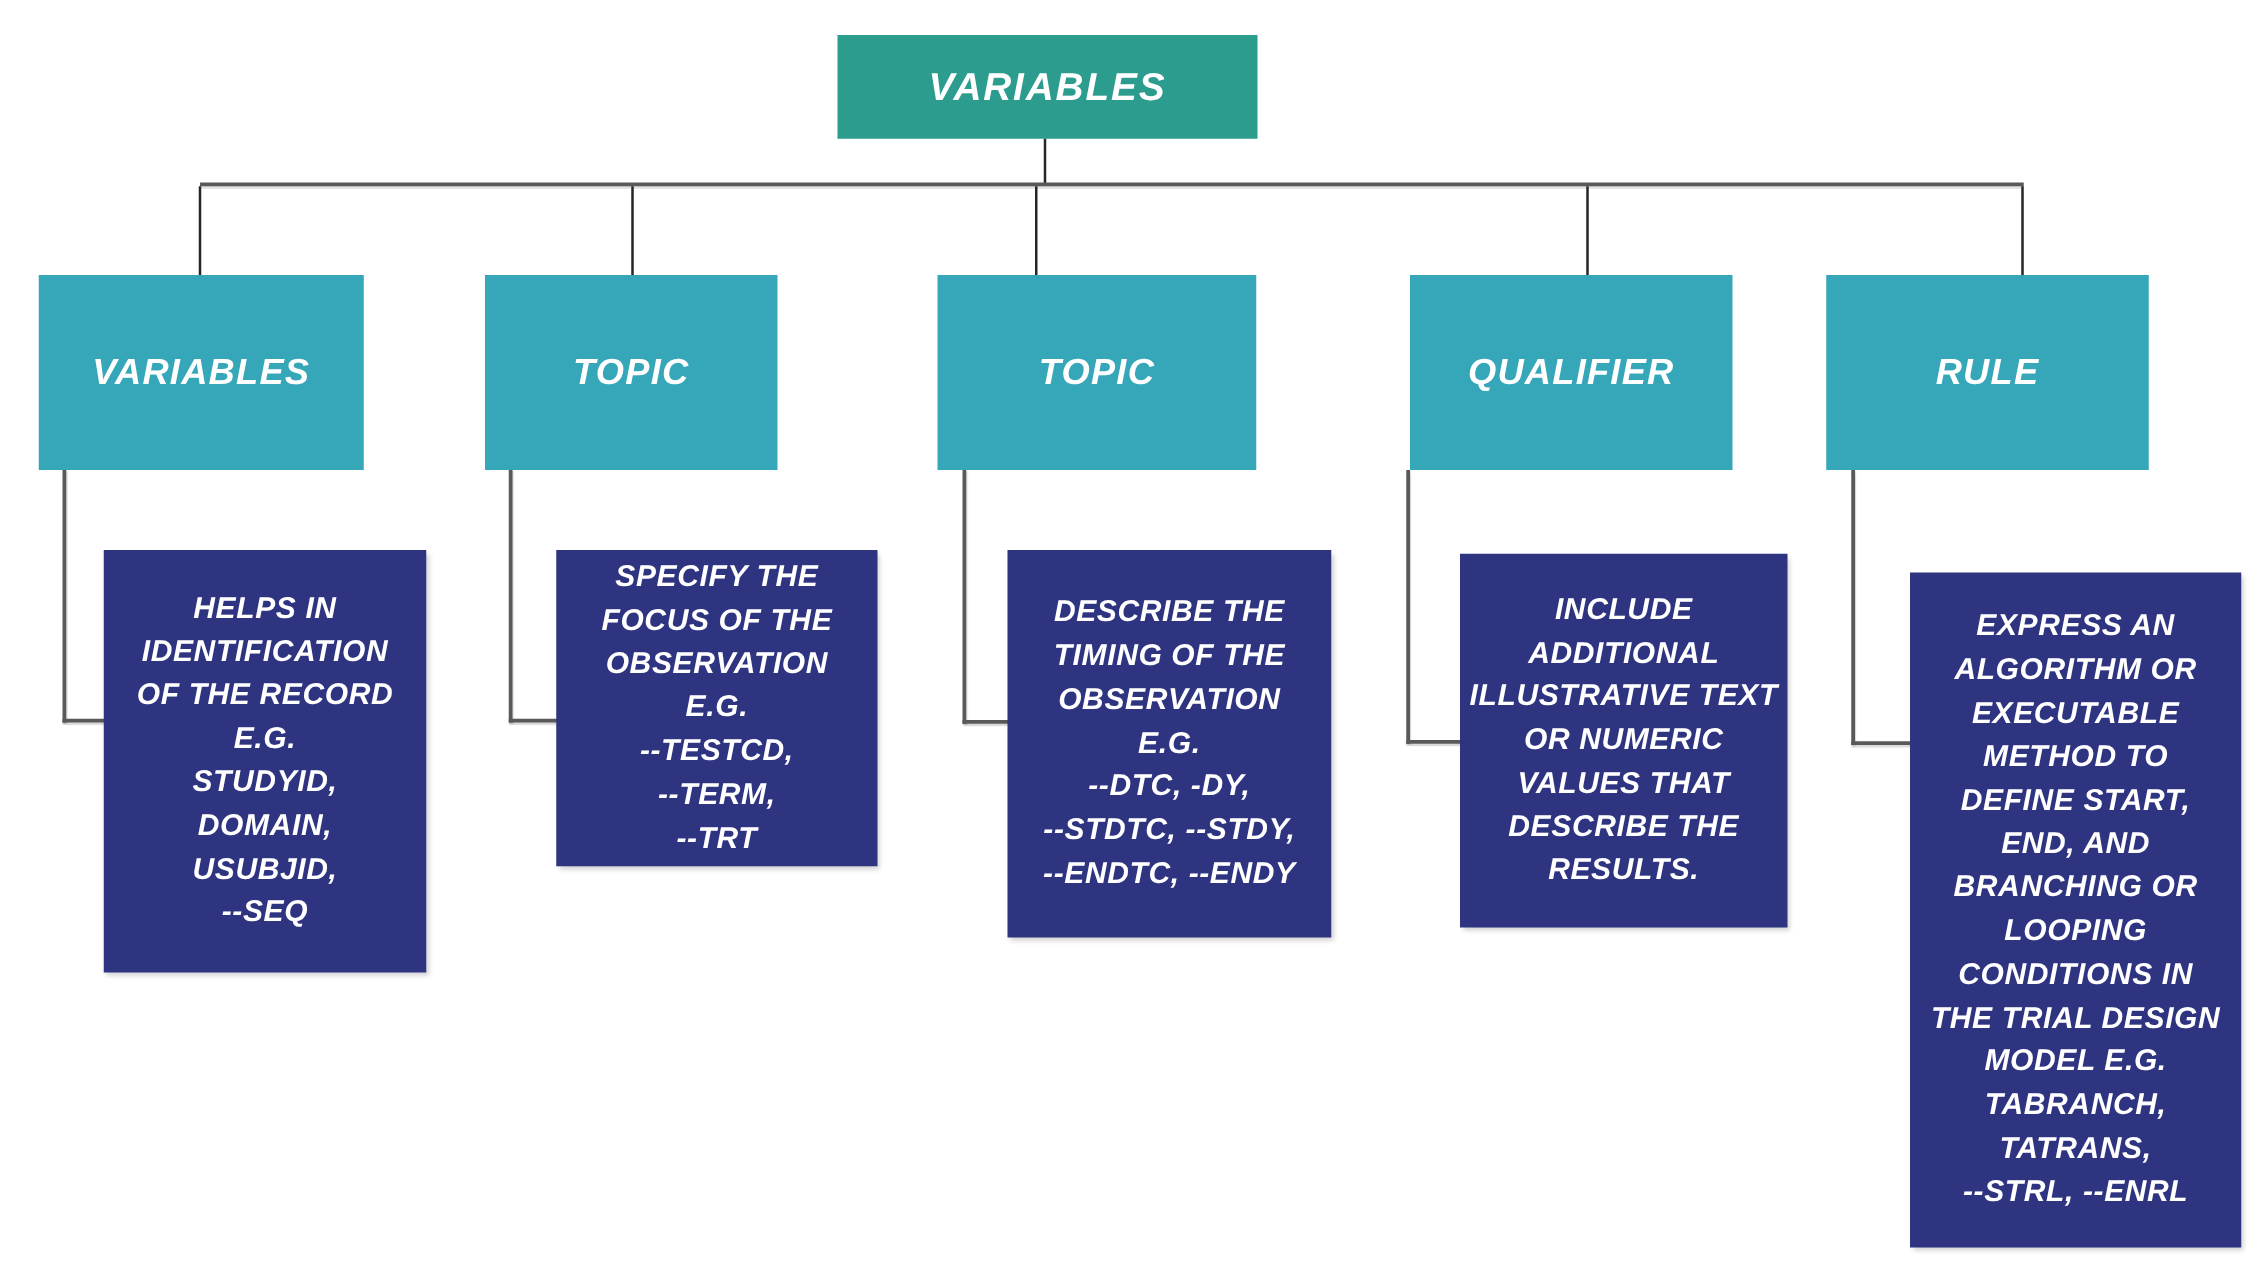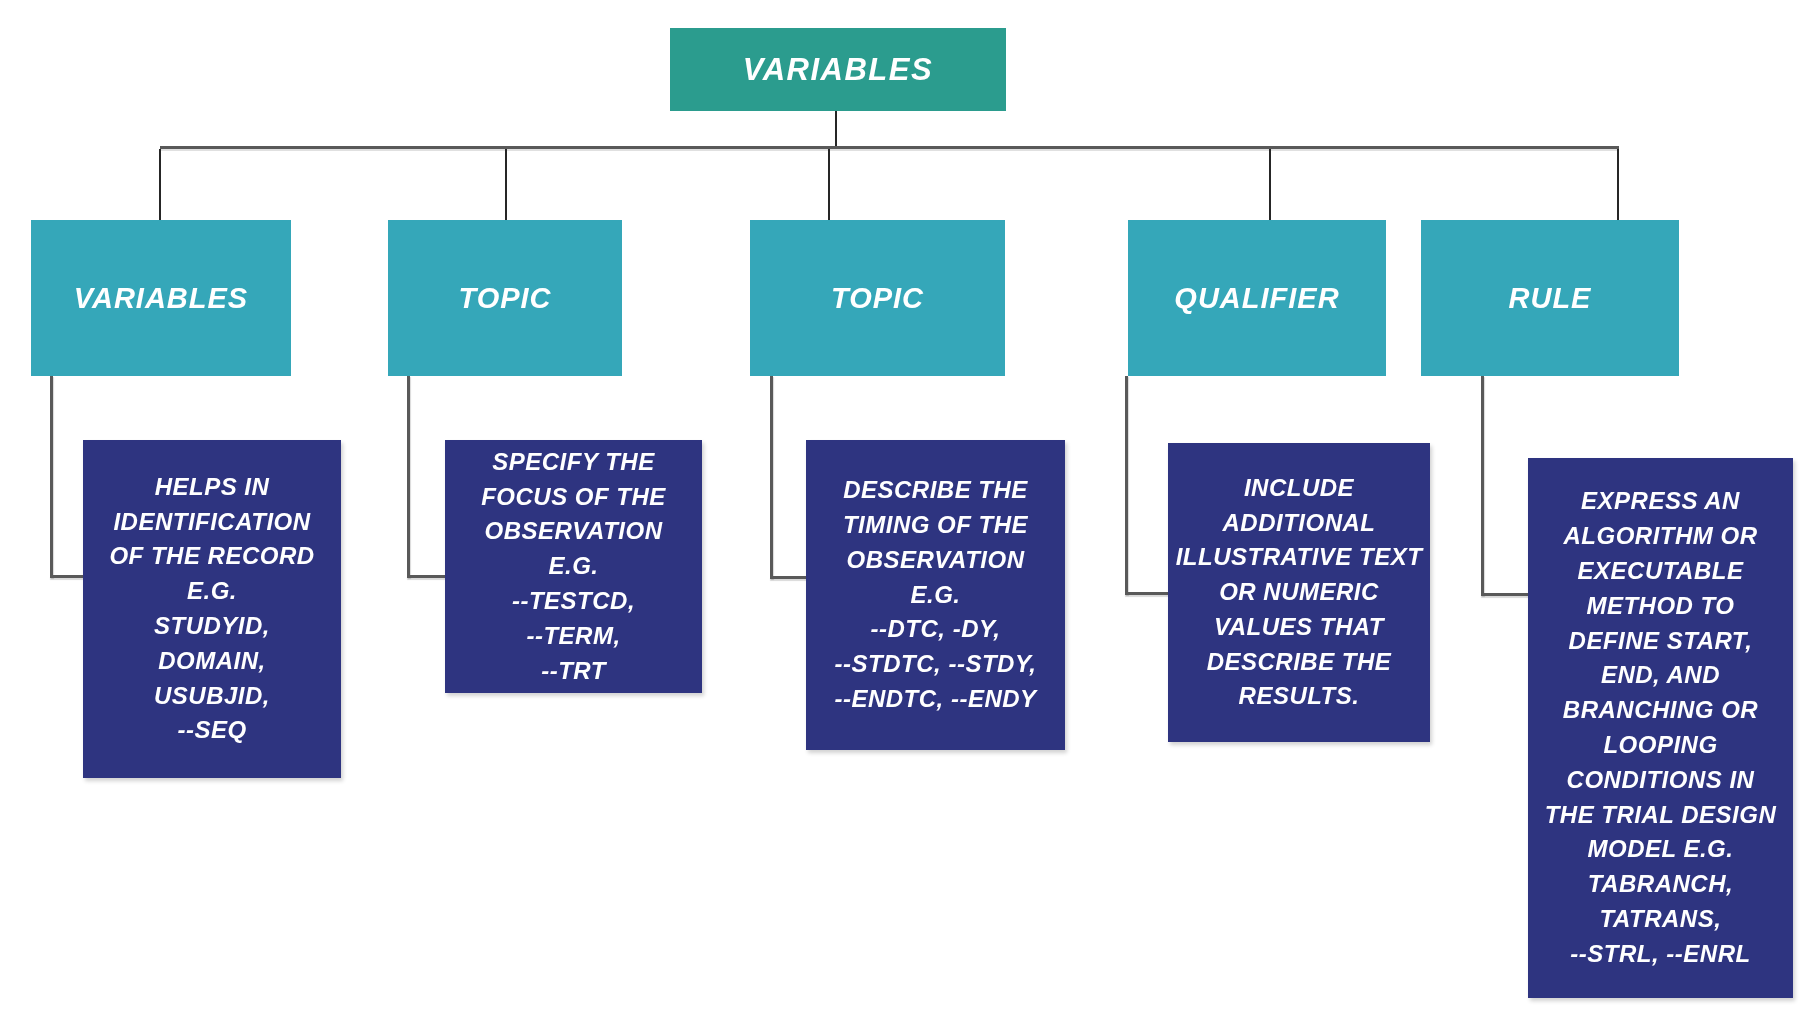--- a/index.html
+++ b/index.html
@@ -27,21 +27,21 @@
   }
   .branch{
     top:220px;height:156px;
     background:var(--branch-bg,#35A7B9);
     font-size:29px;letter-spacing:1px;
   }
   .b0{left:31px;width:260px;}
   .b1{left:388px;width:234px;align-items:center;}
   .b2{left:750px;width:255px;}
   .b3{left:1128px;width:258px;}
-  .b4{left:1421px;width:258px;}
+  .b4{left:1461px;width:258px;}
   .desc{
     background:var(--desc-bg,#2E3480);
     font-size:24px;line-height:1.45;letter-spacing:0.5px;
     white-space:pre-line;
     box-shadow:2px 3px 4px rgba(0,0,0,0.18);
     padding:8px 0;
   }
   .d0{left:83px;  top:440px;width:258px;height:338px;}
   .d1{left:445px; top:440px;width:257px;height:253px;}
   .d2{left:806px; top:440px;width:259px;height:310px;}

